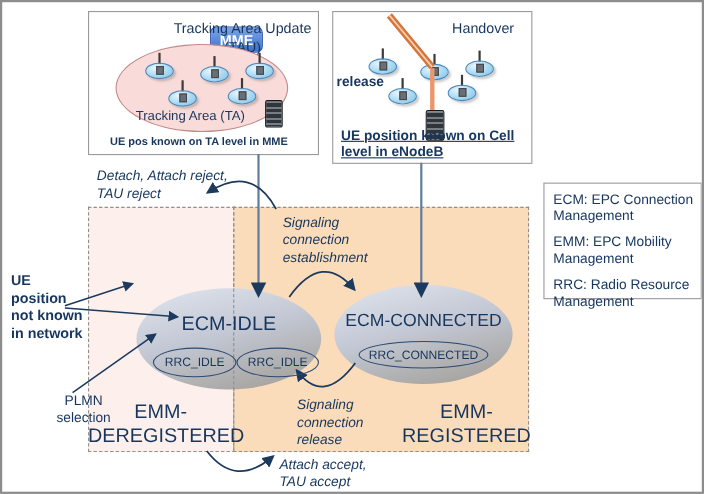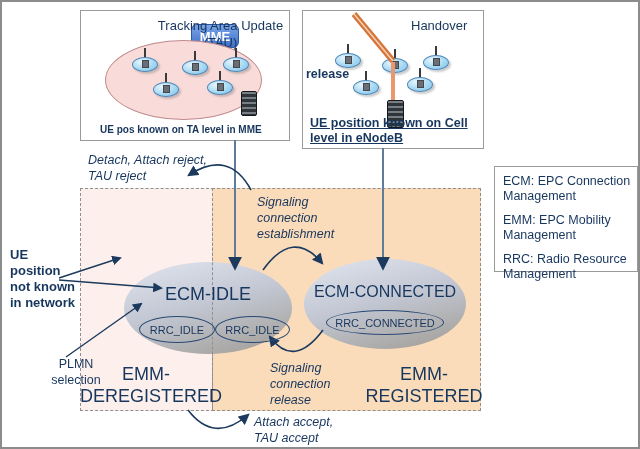--- a/index.html
+++ b/index.html
@@ -65,20 +65,21 @@
 <body>
 
 <div id="stage">
 
   <div class="infobox" style="left:78px;top:8px;width:208px;height:129px;text-decoration:underline;">
     <div class="mme">
       <span>MME</span>
     </div>
     <div class="abs" style="left:72px;top:6px;width:135px;text-align:center;font-size:13px;line-height:17px;">Tracking Area Update (TAU)</div>
     <div class="ta-ellipse" style="left:24px;top:29px;width:155px;height:78px;"></div>
+    <div class="abs" style="left:40px;top:87px;width:104px;text-align:center;font-size:12px;">Tracking Area (TA)</div>
     <div class="server" style="left:160px;top:80px;width:14px;height:23px;"></div>
     <div class="abs bold nowrap" style="left:19px;top:113px;font-size:10px;">UE pos known on TA level in MME</div>
 
     <div class="cell" style="left:51px;top:37px;">
         <div class="mast"></div>
         <div class="dish"></div>
         <div class="base"></div>
       </div>
     <div class="cell" style="left:101px;top:40px;">
         <div class="mast"></div>

